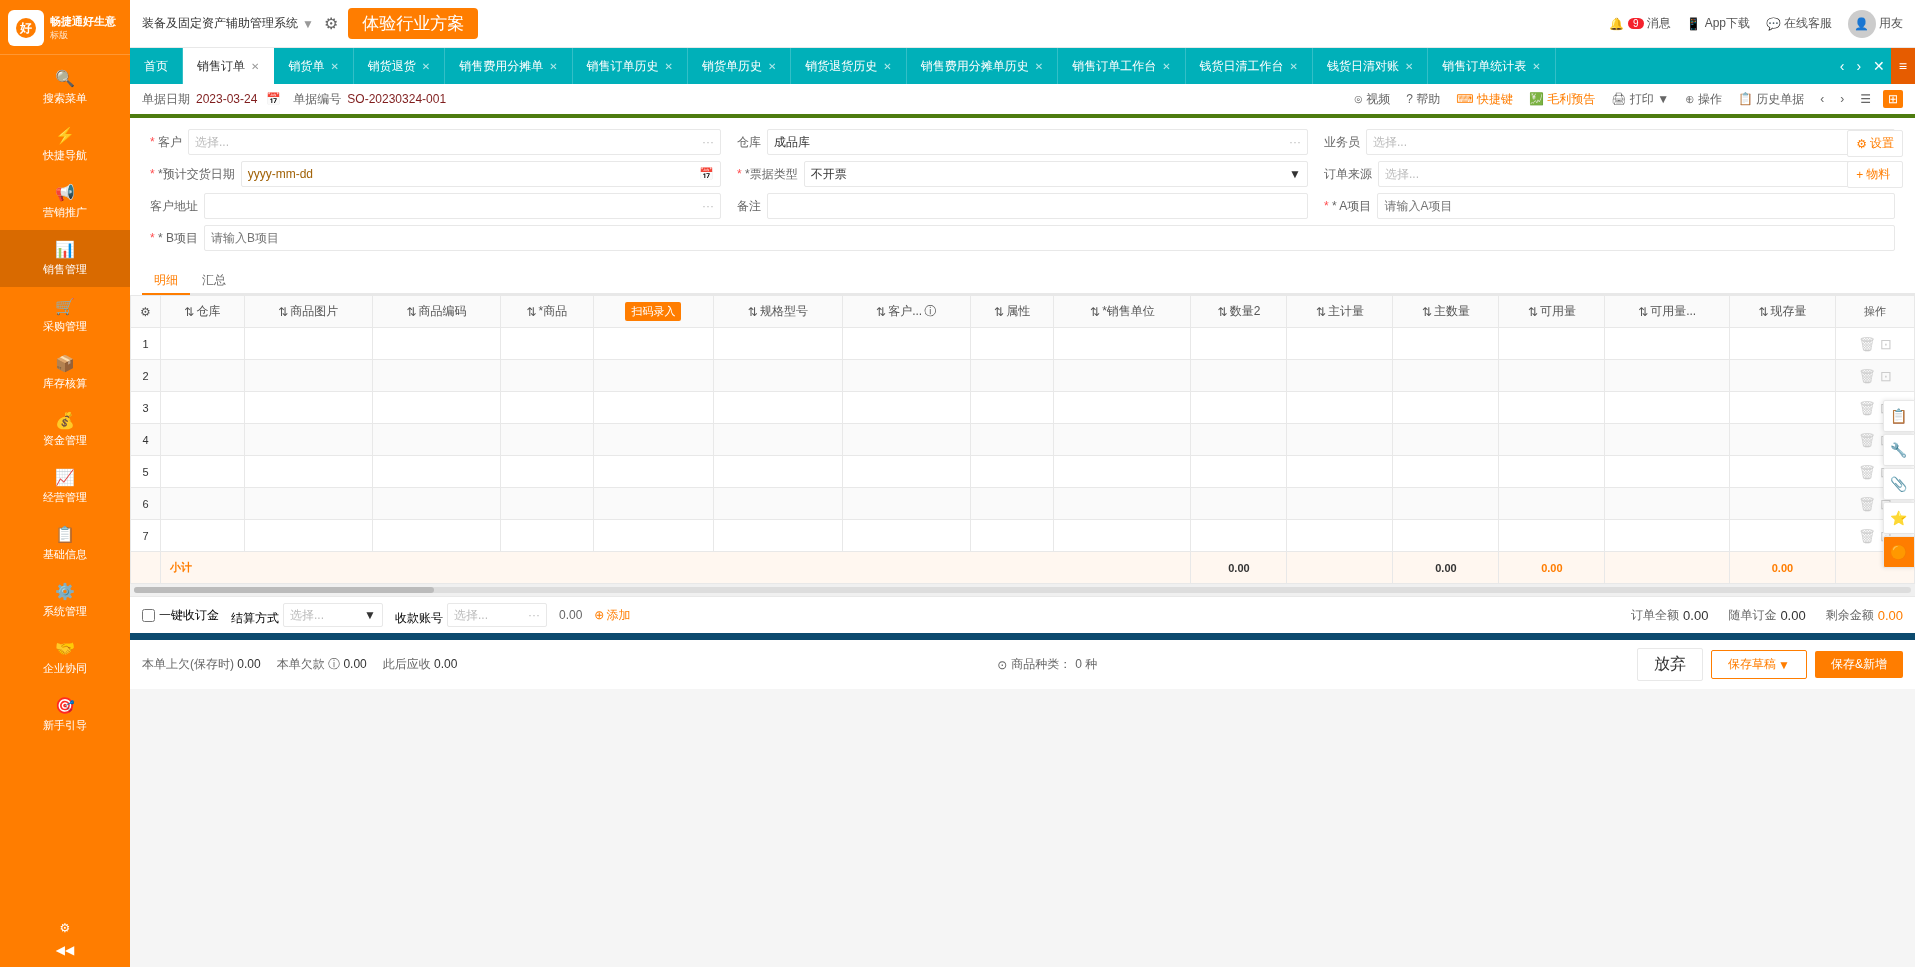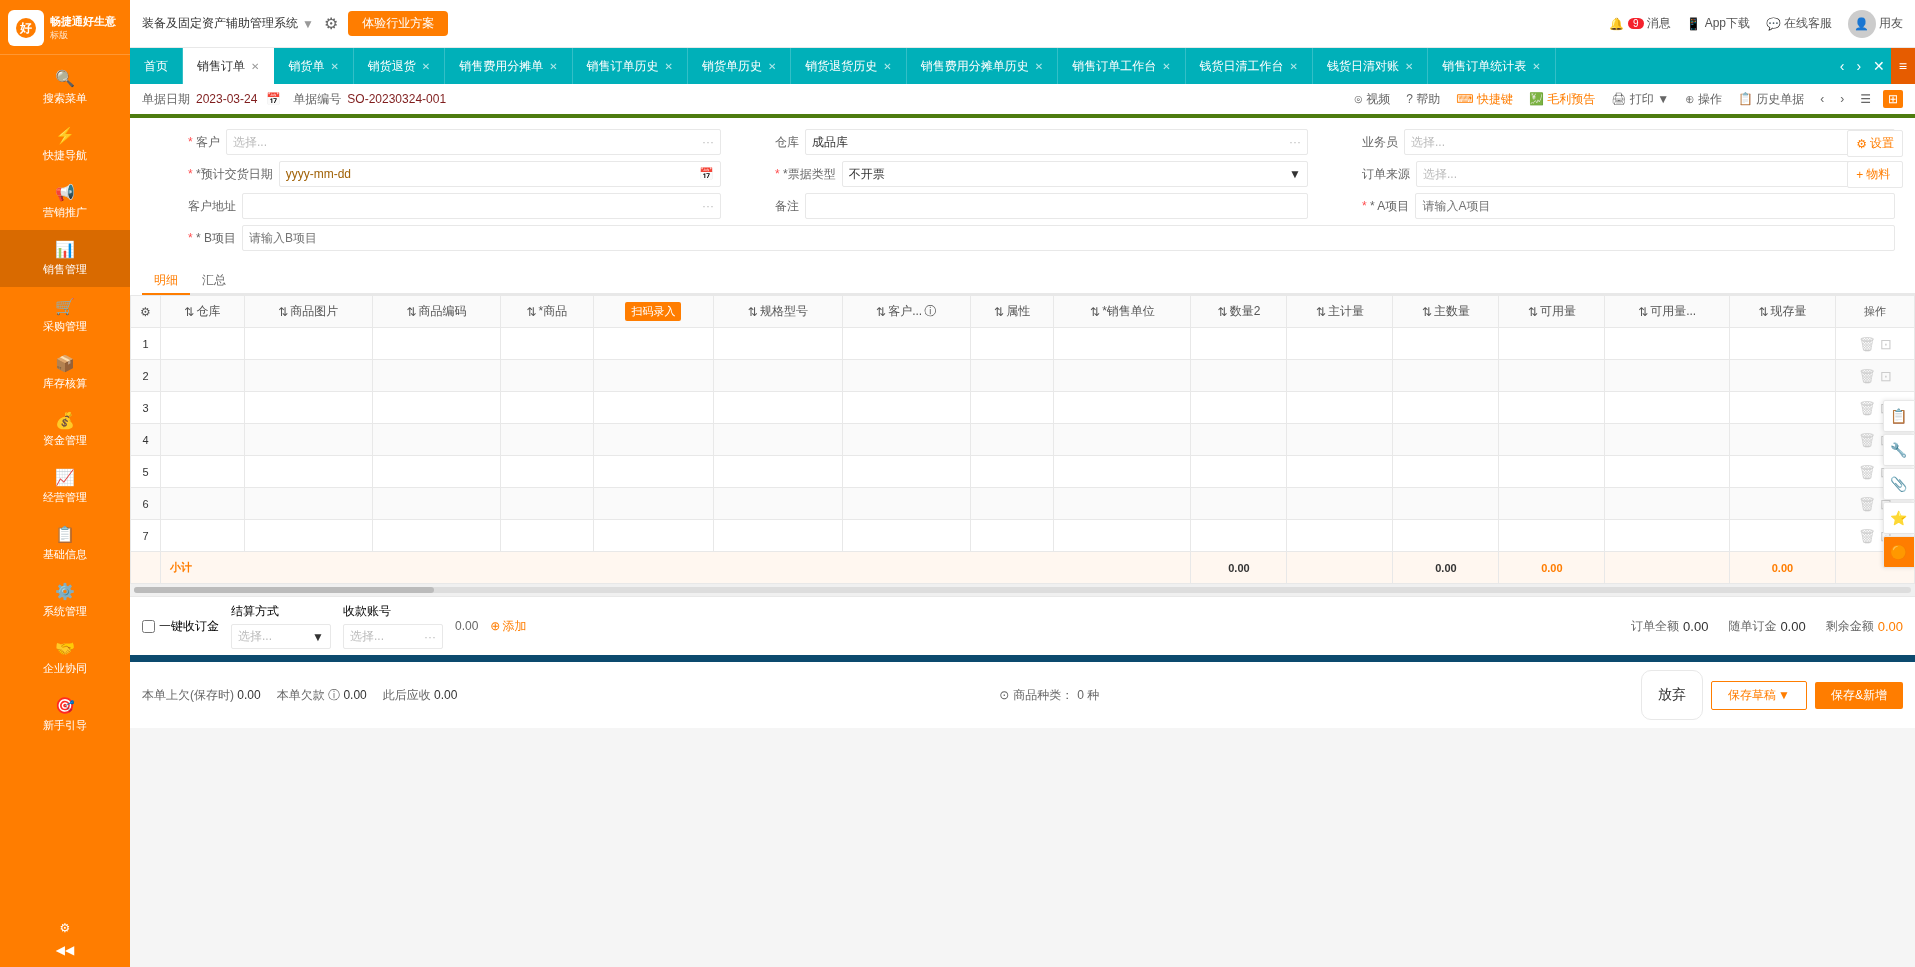--- a/index.html
+++ b/index.html
@@ -21,21 +21,21 @@
     .sidebar-bottom-item { display: flex; flex-direction: column; align-items: center; gap: 2px; cursor: pointer; color: white; }
 
     
     .main { flex: 1; display: flex; flex-direction: column; overflow: hidden; }
 
     
     .topbar { height: 48px; background: white; display: flex; align-items: center; padding: 0 12px; gap: 10px; border-bottom: 1px solid #e8e8e8; flex-shrink: 0; }
     .topbar-title { font-size: 13px; color: #333; display: flex; align-items: center; gap: 4px; }
     .topbar-title-arrow { color: #999; }
     .topbar-gear { color: #666; font-size: 16px; cursor: pointer; }
-    .topbar-solution { background: #ff7d00; color: white; padding: 4px 14px; border-radius: 4px; border: none; cursor: pointer; font-size: 12px; }
+    .topbar-solution { background: #ff7d00; color: white; padding: 4px 14px; border-radius: 4px; border: none; cursor: pointer; font-size: 17px; }
     .topbar-right { margin-left: auto; display: flex; align-items: center; gap: 16px; color: #555; font-size: 12px; }
     .topbar-icon-btn { display: flex; align-items: center; gap: 3px; cursor: pointer; color: #555; }
     .badge { background: #f5222d; color: white; border-radius: 10px; padding: 0 4px; font-size: 10px; min-width: 16px; text-align: center; }
     .user-avatar { width: 28px; height: 28px; border-radius: 50%; background: #ccc; display: flex; align-items: center; justify-content: center; color: #666; }
 
     
     .nav-tabs { height: 36px; background: #00b0b9; display: flex; align-items: center; padding: 0; overflow: hidden; flex-shrink: 0; }
     .nav-tab { height: 36px; padding: 0 14px; display: flex; align-items: center; gap: 4px; cursor: pointer; color: white; white-space: nowrap; font-size: 12px; border-right: 1px solid rgba(255,255,255,0.2); flex-shrink: 0; }
     .nav-tab.active { background: white; color: #333; }
     .nav-tab .close-x { color: rgba(255,255,255,0.7); font-size: 10px; margin-left: 2px; }
@@ -81,46 +81,46 @@
     .subtotal-row td { background: #fff7f0 !important; color: #ff7d00; font-weight: bold; }
 
     
     .table-scroll-bar { height: 12px; background: #f0f0f0; display: flex; align-items: center; padding: 2px 4px; }
     .scroll-bar-track { height: 6px; background: #ddd; border-radius: 3px; flex: 1; }
     .scroll-bar-thumb { width: 300px; height: 6px; background: #bbb; border-radius: 3px; }
 
     
     .bottom-section { background: white; border-top: 1px solid #e8e8e8; padding: 6px 12px; display: flex; align-items: center; gap: 12px; }
     .bottom-check { display: flex; align-items: center; gap: 4px; cursor: pointer; }
-    .bottom-field { display: flex; align-items: flex-start; gap: 4px; flex-direction: column; }
+    .bottom-field { display: flex; align-items: flex-end; gap: 4px; }
     .bottom-amount { color: #666; font-size: 12px; }
     .add-btn { color: #ff7d00; cursor: pointer; display: flex; align-items: center; gap: 2px; }
     .summary-item { display: flex; align-items: center; gap: 4px; font-size: 12px; }
     .summary-label { color: #666; }
     .summary-value { color: #333; font-size: 13px; }
 
     
     .form-footer { background: white; border-top: 7px solid #0c4a6e; padding: 8px 12px; display: flex; align-items: center; justify-content: space-between; }
     .footer-left { display: flex; align-items: center; gap: 16px; color: #666; font-size: 12px; }
     .footer-center { color: #666; font-size: 12px; display: flex; align-items: center; gap: 4px; }
     .footer-right { display: flex; align-items: center; gap: 8px; }
-    .btn-discard { border: 1px solid #e8e8e8; background: white; padding: 15px 16px; border-radius: 10px; cursor: pointer; color: #333; font-size: 14px; }
+    .btn-discard { border: 1px solid #e8e8e8; background: white; padding: 5px 16px; border-radius: 2px; cursor: pointer; color: #333; font-size: 16px; }
     .btn-save-draft { border: 1px solid #ff7d00; background: white; padding: 5px 16px; border-radius: 2px; cursor: pointer; color: #ff7d00; font-size: 12px; display: flex; align-items: center; gap: 2px; }
     .btn-save-new { background: #ff7d00; border: none; padding: 5px 16px; border-radius: 2px; cursor: pointer; color: white; font-size: 12px; }
     .footer-value { color: #333; }
 
     
     .right-float { position: fixed; right: 0; top: 50%; transform: translateY(-50%); display: flex; flex-direction: column; gap: 2px; z-index: 100; }
     .right-float-btn { width: 32px; height: 32px; background: white; border: 1px solid #e8e8e8; display: flex; align-items: center; justify-content: center; cursor: pointer; font-size: 14px; color: #666; border-radius: 2px 0 0 2px; box-shadow: -1px 0 4px rgba(0,0,0,0.1); }
     .right-float-btn.orange { background: #ff7d00; color: white; }
     .action-btn-float { background: white; border: 1px solid #e8e8e8; padding: 4px 8px; cursor: pointer; font-size: 12px; color: #ff7d00; border-radius: 2px; display: flex; align-items: center; gap: 3px; white-space: nowrap; }
 
     .form-section { background: white; padding: 8px 12px; }
     .form-grid-item { display: flex; align-items: center; padding: 3px 8px; }
-    .fgi-label { color: #666; white-space: nowrap; margin-right: 6px; min-width: fit-content; margin-left: 38px; }
+    .fgi-label { color: #666; white-space: nowrap; margin-right: 6px; min-width: fit-content; }
     .fgi-label.req::before { content: '* '; color: #ff4d4f; }
     .fgi-input { flex: 1; border: 1px solid #e8e8e8; border-radius: 2px; padding: 3px 6px; font-size: 12px; height: 26px; outline: none; color: #bbb; }
     .fgi-select { flex: 1; display: flex; align-items: center; justify-content: space-between; border: 1px solid #e8e8e8; border-radius: 2px; padding: 3px 6px; font-size: 12px; height: 26px; cursor: pointer; color: #333; background: white; }
   </style>
 </head>
 <body>
 
 <div class="sidebar">
   <div class="sidebar-logo">
     <div class="logo-icon">

